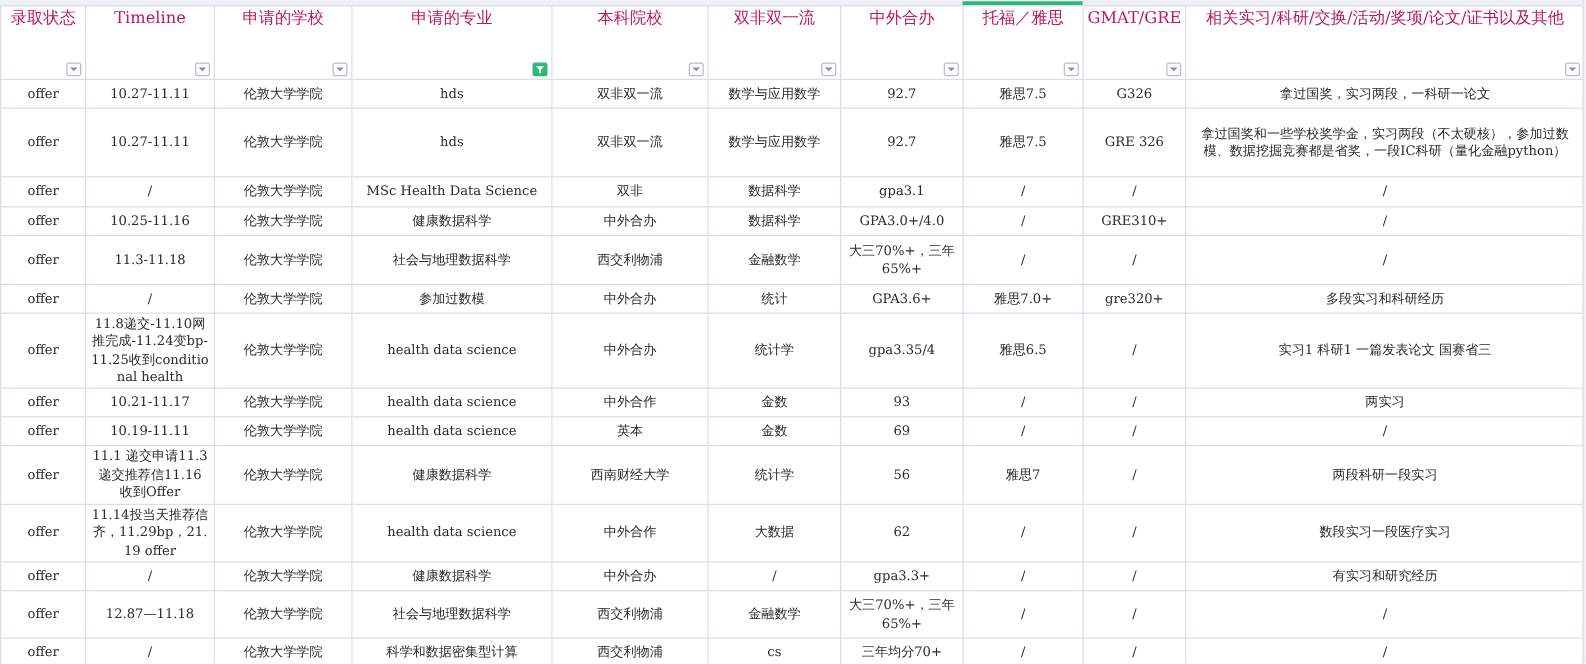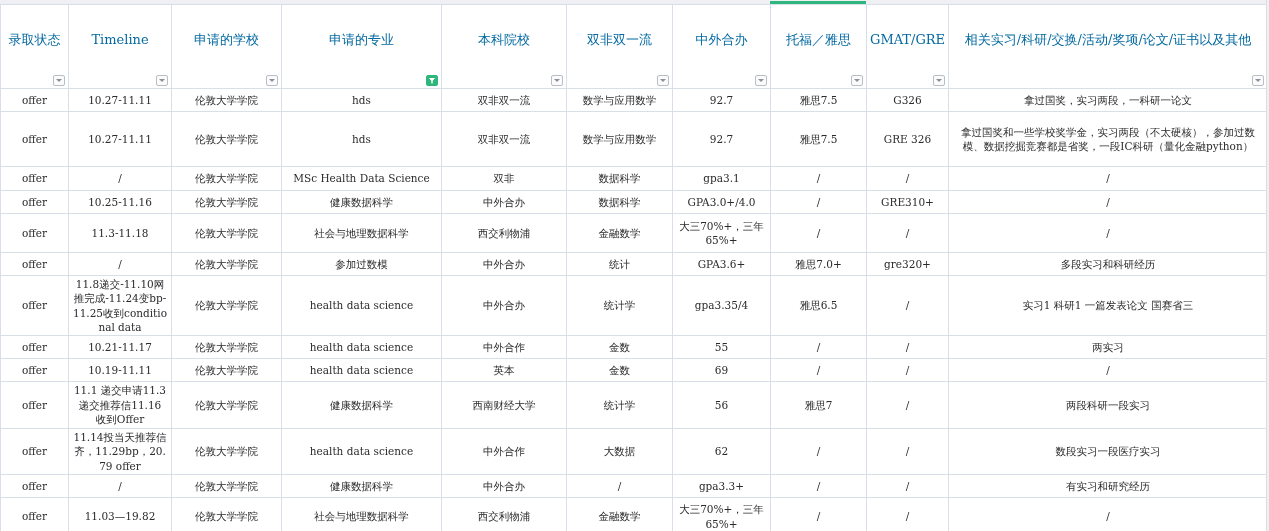--- a/index.html
+++ b/index.html
@@ -3,21 +3,21 @@
 <meta charset="utf-8">
 <style>
   html, body { margin:0; padding:0; background:#ffffff; }
   body { width:1269px; height:531px; overflow:hidden; position:relative;
          font-family:"DejaVu Serif","Liberation Serif",serif; color:#2b2b2b; }
   .topstrip { position:absolute; left:0; top:0; width:1269px; height:4px; background:#eef0f3; border-bottom:1px solid #d9dde4; }
   .sel-bar { position:absolute; top:1px; left:770px; width:96px; height:3px; background:#2fb67c; }
   table.sheet { position:absolute; left:0; top:4px; border-collapse:collapse; table-layout:fixed; width:1267px; }
   table.sheet td, table.sheet th { border:1px solid #d9dfe8; padding:0 3px; text-align:center; vertical-align:middle;
          font-size:10.5px; line-height:14.5px; overflow:hidden; word-break:break-all; }
-  table.sheet th { height:55px; position:relative; font-weight:normal; color:#0369a1; font-size:13px; vertical-align:top; padding-top:28px; }
+  table.sheet th { height:55px; position:relative; font-weight:normal; color:#be185d; font-size:13px; vertical-align:top; padding-top:3px; }
   .filter-btn { position:absolute; right:3px; bottom:2px; width:12px; height:11px; border:1px solid #b9bec6; border-radius:2px; background:#fbfbfc;
          display:flex; align-items:center; justify-content:center; box-sizing:border-box; }
   .filter-btn::after { content:""; border-left:3px solid transparent; border-right:3px solid transparent; border-top:3px solid #8b9099; }
   .filter-btn.active { background:#2fb67c; border-color:#2fb67c; }
   .filter-btn.active::after { border:none; width:7px; height:6px; background:#fff; clip-path:polygon(0 0,100% 0,60% 55%,60% 100%,40% 100%,40% 55%); }
   .hdr-label { display:block; white-space:nowrap; }
   .rightedge { position:absolute; left:1266px; top:0; width:3px; height:531px; background:#eef0f3; border-left:1px solid #d9dde4; }
 </style>
 </head>
 <body>
@@ -150,38 +150,38 @@
         <td>参加过数模</td>
         <td>中外合办</td>
         <td>统计</td>
         <td>GPA3.6+</td>
         <td>雅思7.0+</td>
         <td>gre320+</td>
         <td>多段实习和科研经历</td>
       </tr>
       <tr style="height: 60px;">
         <td>offer</td>
-        <td>11.8递交-11.10网推完成-11.24变bp-11.25收到conditional data</td>
+        <td>11.8递交-11.10网推完成-11.24变bp-11.25收到conditional health</td>
         <td>伦敦大学学院</td>
         <td>health data science</td>
         <td>中外合办</td>
         <td>统计学</td>
         <td>gpa3.35/4</td>
         <td>雅思6.5</td>
         <td>/</td>
         <td>实习1 科研1 一篇发表论文 国赛省三</td>
       </tr>
       <tr style="height: 23px;">
         <td>offer</td>
         <td>10.21-11.17</td>
         <td>伦敦大学学院</td>
         <td>health data science</td>
         <td>中外合作</td>
         <td>金数</td>
-        <td>55</td>
+        <td>93</td>
         <td>/</td>
         <td>/</td>
         <td>两实习</td>
       </tr>
       <tr style="height: 23px;">
         <td>offer</td>
         <td>10.19-11.11</td>
         <td>伦敦大学学院</td>
         <td>health data science</td>
         <td>英本</td>
@@ -198,21 +198,21 @@
         <td>健康数据科学</td>
         <td>西南财经大学</td>
         <td>统计学</td>
         <td>56</td>
         <td>雅思7</td>
         <td>/</td>
         <td>两段科研一段实习</td>
       </tr>
       <tr style="height: 46px;">
         <td>offer</td>
-        <td>11.14投当天推荐信齐，11.29bp，20.79 offer</td>
+        <td>11.14投当天推荐信齐，11.29bp，21.19 offer</td>
         <td>伦敦大学学院</td>
         <td>health data science</td>
         <td>中外合作</td>
         <td>大数据</td>
         <td>62</td>
         <td>/</td>
         <td>/</td>
         <td>数段实习一段医疗实习</td>
       </tr>
       <tr style="height: 23px;">
@@ -222,21 +222,21 @@
         <td>健康数据科学</td>
         <td>中外合办</td>
         <td>/</td>
         <td>gpa3.3+</td>
         <td>/</td>
         <td>/</td>
         <td>有实习和研究经历</td>
       </tr>
       <tr style="height: 38px;">
         <td>offer</td>
-        <td>11.03—19.82</td>
+        <td>12.87—11.18</td>
         <td>伦敦大学学院</td>
         <td>社会与地理数据科学</td>
         <td>西交利物浦</td>
         <td>金融数学</td>
         <td>大三70%+，三年65%+</td>
         <td>/</td>
         <td>/</td>
         <td>/</td>
       </tr>
       <tr style="height: 23px;">

